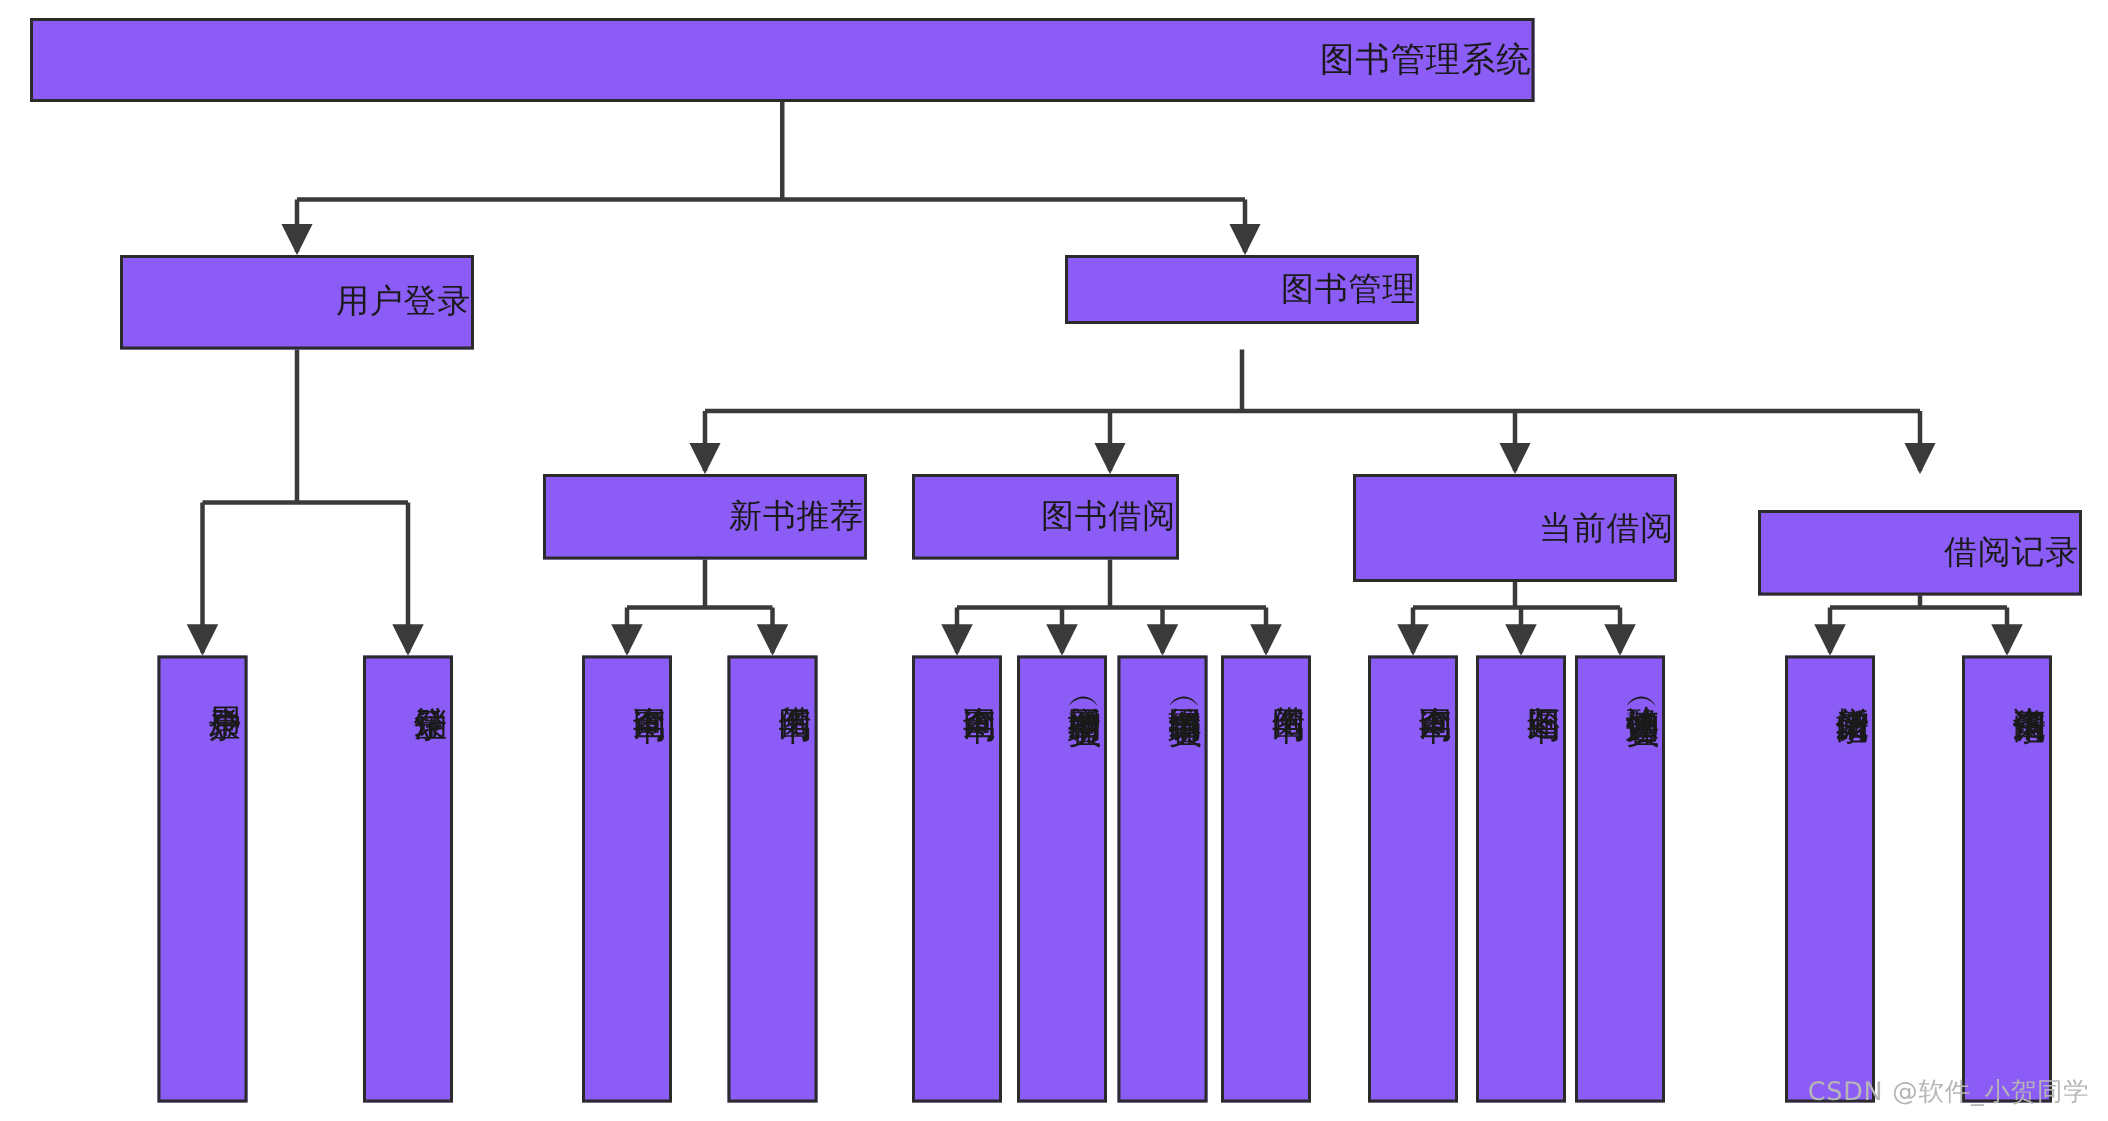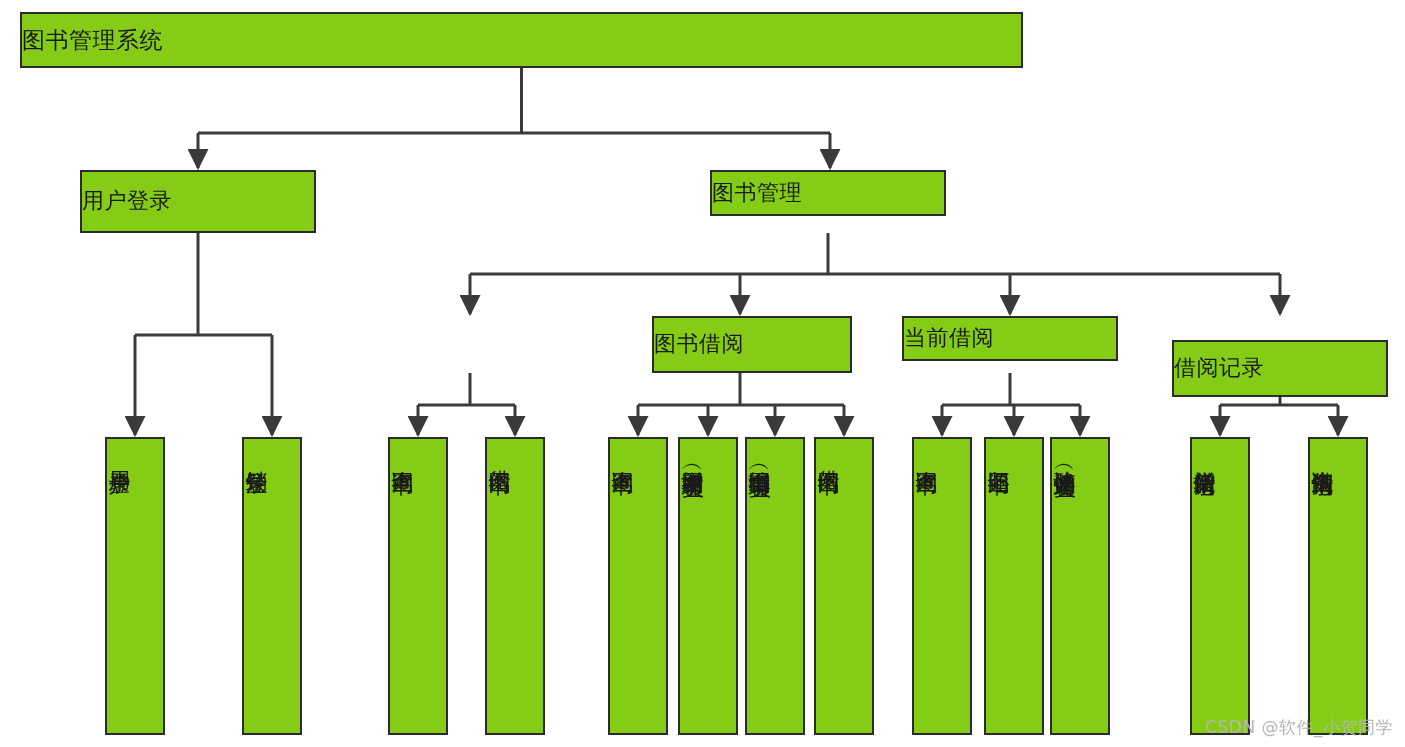--- a/index.html
+++ b/index.html
@@ -22,26 +22,27 @@
     position: absolute;
     left: 0;
     top: 0;
     width: 1405px;
     height: 747px;
     pointer-events: none;
   }
   .node {
     position: absolute;
     box-sizing: border-box;
-    background: #84cc16;
+    background: #8b5cf6;
     border: 2px solid #2b2b2b;
     display: flex;
     align-items: center;
-    justify-content: flex-start;
+    justify-content: flex-end;
     color: #1a1a1a;
+    font-family: Liberation Serif, serif;
   }
   .node-label {
     display: block;
     text-align: center;
     line-height: 1.22;
     letter-spacing: 0.5px;
     white-space: nowrap;
   }
   .node.root .node-label {
     font-size: 23px;
@@ -137,24 +138,27 @@
     <span class="node-label">图书管理系统</span>
   </div>
 
   <div class="node level2" style="left:80px; top:170px; width:236px; height:63px;">
     <span class="node-label">用户登录</span>
   </div>
   <div class="node level2" style="left:710px; top:170px; width:236px; height:46px;">
     <span class="node-label">图书管理</span>
   </div>
 
-  <div class="node level3" style="left:652px; top:316px; width:200px; height:57px;">
+  <div class="node level3" style="left:362px; top:316px; width:216px; height:57px;">
+    <span class="node-label">新书推荐</span>
+  </div>
+  <div class="node level3" style="left:608px; top:316px; width:178px; height:57px;">
     <span class="node-label">图书借阅</span>
   </div>
-  <div class="node level3" style="left:902px; top:316px; width:216px; height:45px;">
+  <div class="node level3" style="left:902px; top:316px; width:216px; height:72px;">
     <span class="node-label">当前借阅</span>
   </div>
   <div class="node level3" style="left:1172px; top:320px; width:216px; height:57px;margin-top:20px;">
     <span class="node-label">借阅记录</span>
   </div>
 
   <div class="node leaf" style="left:105px; top:437px; width:60px; height:298px;">
     <span class="node-label">用户登录</span>
   </div>
   <div class="node leaf" style="left:242px; top:437px; width:60px; height:298px;">

